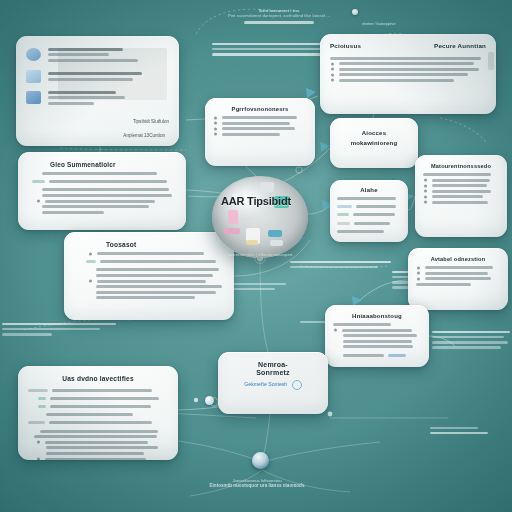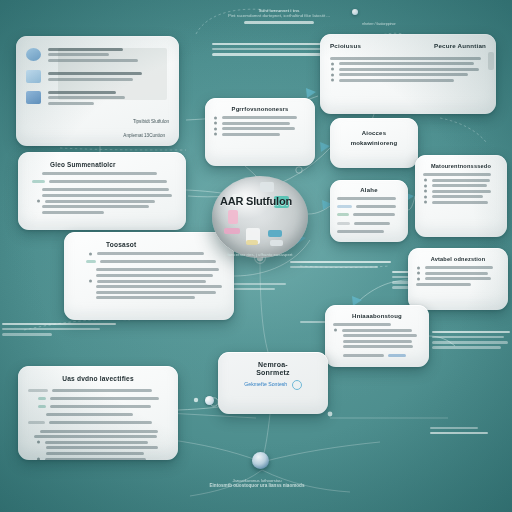--- a/index.html
+++ b/index.html
@@ -461,16 +461,16 @@
     <div class="glint" style="left:48px;top:6px;width:14px;height:10px;background:#dfe6e8;"></div>
     <div class="glint" style="left:62px;top:20px;width:15px;height:12px;background:#4fc2b2;"></div>
     <div class="glint" style="left:20px;top:18px;width:12px;height:11px;background:#f0f3f2;"></div>
     <div class="glint" style="left:16px;top:34px;width:10px;height:14px;background:#f2b8cf;"></div>
     <div class="glint" style="left:12px;top:52px;width:16px;height:6px;background:#e9a7c5;"></div>
     <div class="glint" style="left:34px;top:52px;width:14px;height:16px;background:#f5f7f7;"></div>
     <div class="glint" style="left:56px;top:54px;width:14px;height:7px;background:#4fa8c4;"></div>
     <div class="glint" style="left:58px;top:64px;width:13px;height:6px;background:#dfe6e8;"></div>
     <div class="glint" style="left:34px;top:64px;width:12px;height:5px;background:#e6d89a;"></div>
   </div>
-  <div id="center-label">AAR Slutfulon</div>
+  <div id="center-label">AAR Tipsibidt</div>
   <div id="center-caption">tancerser ries, j ufhanto eacaspert</div>
 
 </div>
 
 </body></html>

